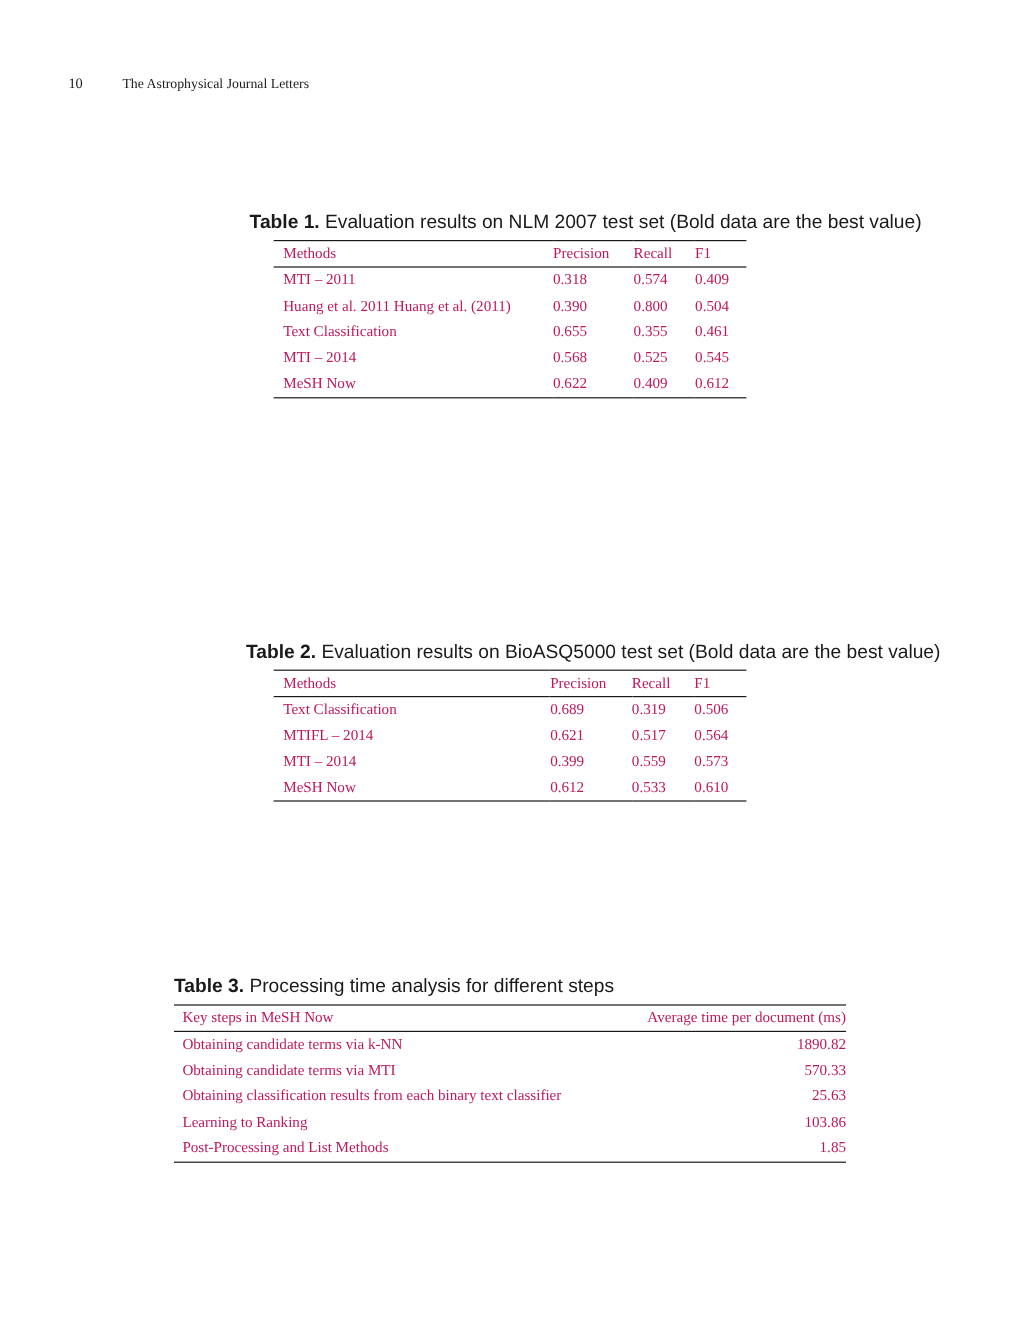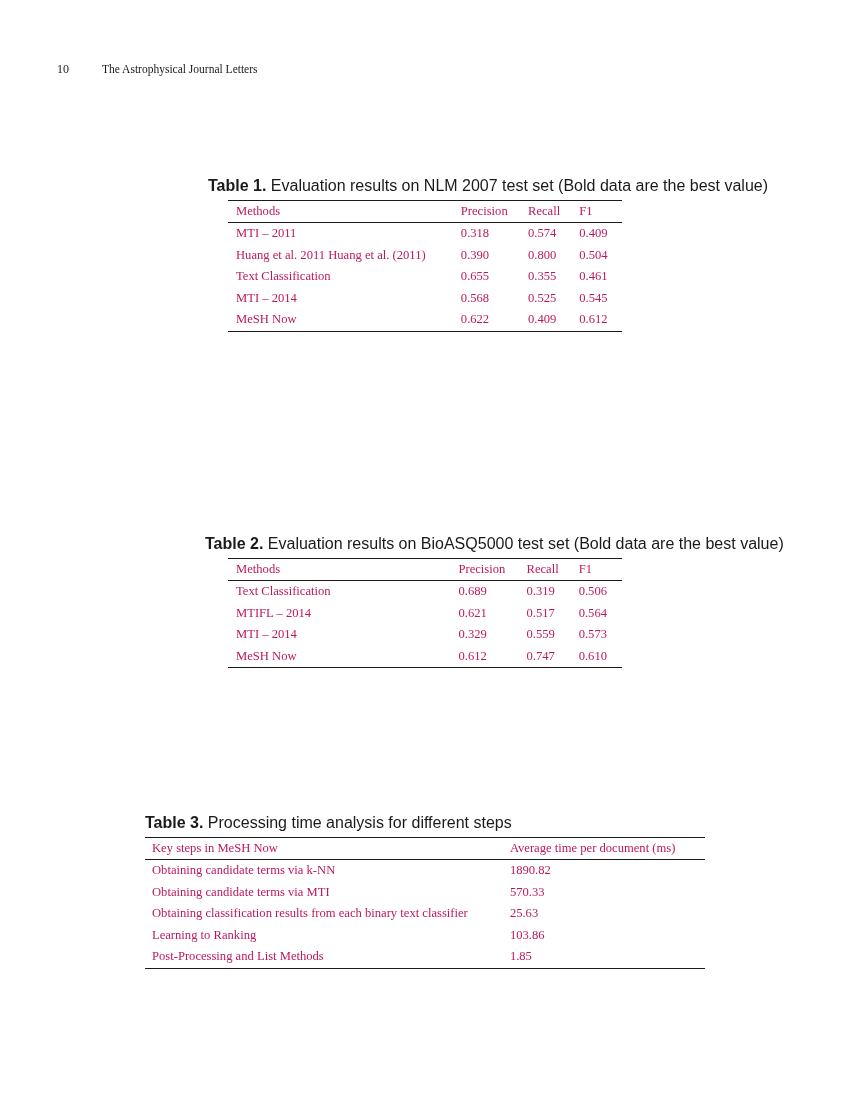--- a/index.html
+++ b/index.html
@@ -96,21 +96,21 @@
   #table-1-block .table-caption { width: 394px; margin-left: -20px; }
 
   #table-2-block { left: 228px; top: 494px; }
   #table-2-block .table-caption { width: 394px; margin-left: -23px; margin-top: 40px; }
 
   
   #table-3-block { left: 145px; top: 813px; }
   #table-3-block .table-caption { width: 560px; }
   .t3 { width: 560px; }
   .t3 .col-step { width: 362px; padding-left: 7px !important; margin-top: 48px; }
-  .t3 .col-time { width: 198px; }
+  .t3 .col-time { width: 198px; text-align: right; }
   .t3 thead tr th { height: 22px; line-height: 22px; }
   .t3 tbody tr td { height: 22px; line-height: 22px; }
 </style>
 </head>
 <body>
 
 <div class="page-header">
   <span class="folio">10</span><span class="journal">The Astrophysical Journal Letters</span>
 </div>
 
@@ -185,28 +185,28 @@
         <td class="col-f1">0.506</td>
       </tr>
       <tr>
         <td class="col-method">MTIFL – 2014</td>
         <td class="col-precision">0.621</td>
         <td class="col-recall">0.517</td>
         <td class="col-f1">0.564</td>
       </tr>
       <tr>
         <td class="col-method">MTI – 2014</td>
-        <td class="col-precision">0.329</td>
+        <td class="col-precision">0.399</td>
         <td class="col-recall">0.559</td>
         <td class="col-f1">0.573</td>
       </tr>
       <tr>
         <td class="col-method">MeSH Now</td>
         <td class="col-precision">0.612</td>
-        <td class="col-recall">0.747</td>
+        <td class="col-recall">0.533</td>
         <td class="col-f1 bold-val">0.610</td>
       </tr>
     </tbody>
   </table>
 </div>
 
 <div class="table-block" id="table-3-block">
   <div class="table-caption">
     <span class="caption-label">Table 3.</span>
     <span>Processing time analysis for different steps</span>

